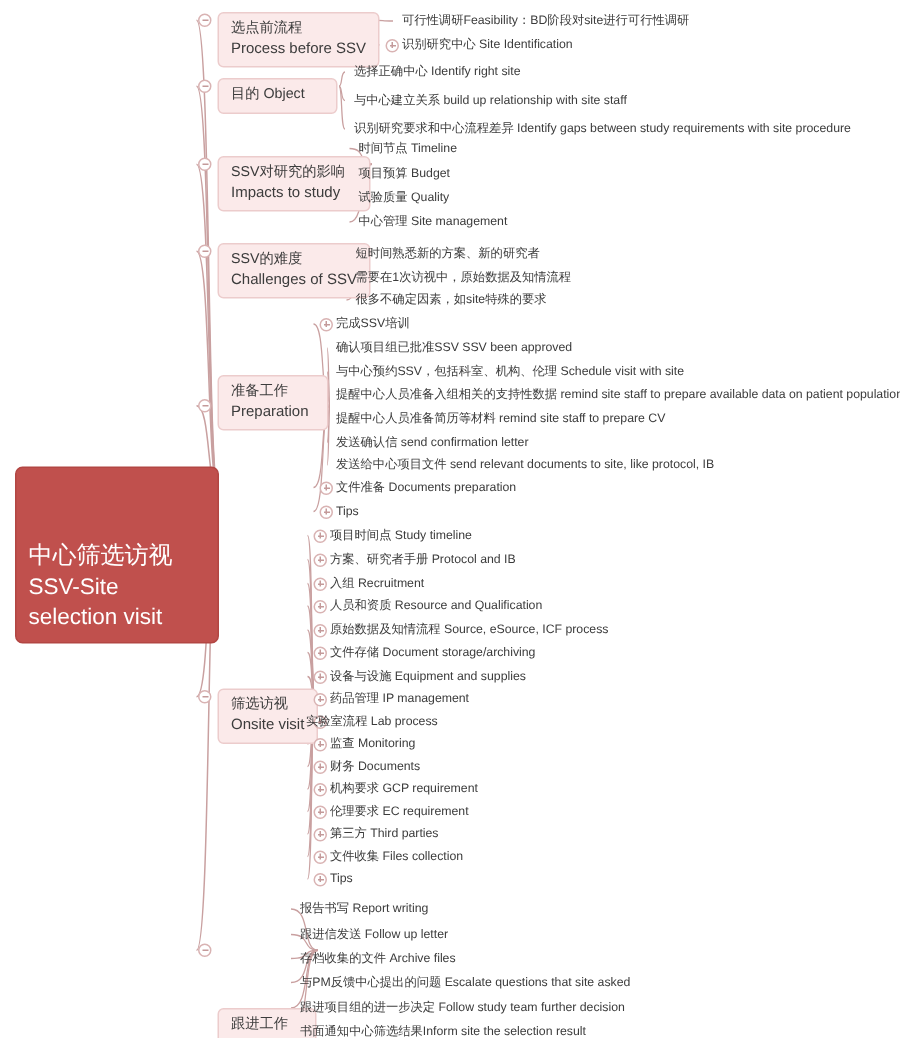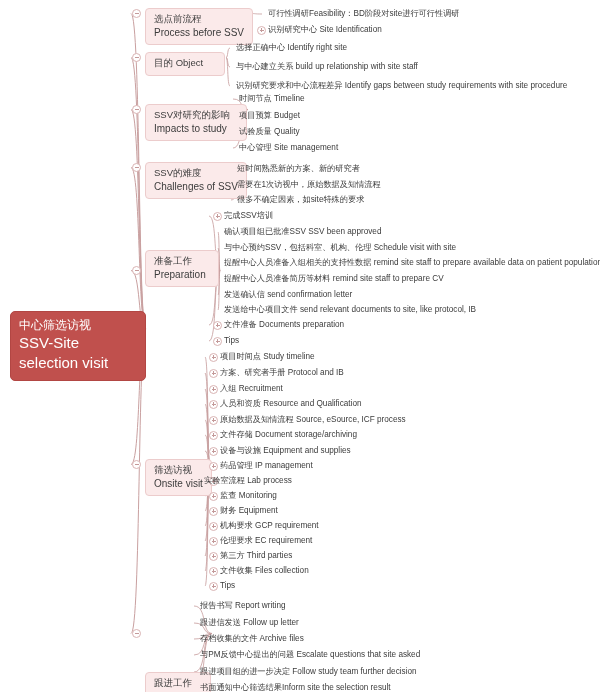--- a/index.html
+++ b/index.html
@@ -36,21 +36,21 @@
     top: 311px;
     width: 136px;
     box-sizing: border-box;
     background: #c0504d;
     border: 1px solid #b24643;
     border-radius: 5px;
     padding: 5px 8px 6px 8px;
     color: #ffffff;
     line-height: 1.35;
   }
-  .root-node .ln1 { font-size: 12px; }
+  .root-node .ln1 { font-size: 16px; margin-top: 43px; }
   .root-node .ln2 { font-size: 15px; }
 
   
   .branch-node {
     position: absolute;
     box-sizing: border-box;
     background: #fbeaea;
     border: 1px solid #eccccc;
     border-radius: 4px;
     padding: 4px 8px 5px 8px;
@@ -241,21 +241,21 @@
       <div class="leaf" style="left: 220px; top: 431px;">文件存储 Document storage/archiving</div>
       <div class="toggle plus" style="left: 209px; top: 446.5px;"></div>
       <div class="leaf" style="left: 220px; top: 447px;">设备与设施 Equipment and supplies</div>
       <div class="toggle plus" style="left: 209px; top: 461.5px;"></div>
       <div class="leaf" style="left: 220px; top: 462px;">药品管理 IP management</div>
       <div class="toggle plus" style="left: 209px; top: 476.5px;"></div>
       <div class="leaf" style="left: 204px; top: 477px;">实验室流程 Lab process</div>
       <div class="toggle plus" style="left: 209px; top: 491.5px;"></div>
       <div class="leaf" style="left: 220px; top: 492px;">监查 Monitoring</div>
       <div class="toggle plus" style="left: 209px; top: 506.5px;"></div>
-      <div class="leaf" style="left: 220px; top: 507px;">财务 Equipment</div>
+      <div class="leaf" style="left: 220px; top: 507px;">财务 Documents</div>
       <div class="toggle plus" style="left: 209px; top: 521.5px;"></div>
       <div class="leaf" style="left: 220px; top: 522px;">机构要求 GCP requirement</div>
       <div class="toggle plus" style="left: 209px; top: 536.5px;"></div>
       <div class="leaf" style="left: 220px; top: 537px;">伦理要求 EC requirement</div>
       <div class="toggle plus" style="left: 209px; top: 551.5px;"></div>
       <div class="leaf" style="left: 220px; top: 552px;">第三方 Third parties</div>
       <div class="toggle plus" style="left: 209px; top: 566.5px;"></div>
       <div class="leaf" style="left: 220px; top: 567px;">文件收集 Files collection</div>
       <div class="toggle plus" style="left: 209px; top: 581.5px;"></div>
       <div class="leaf" style="left: 220px; top: 582px;">Tips</div>

